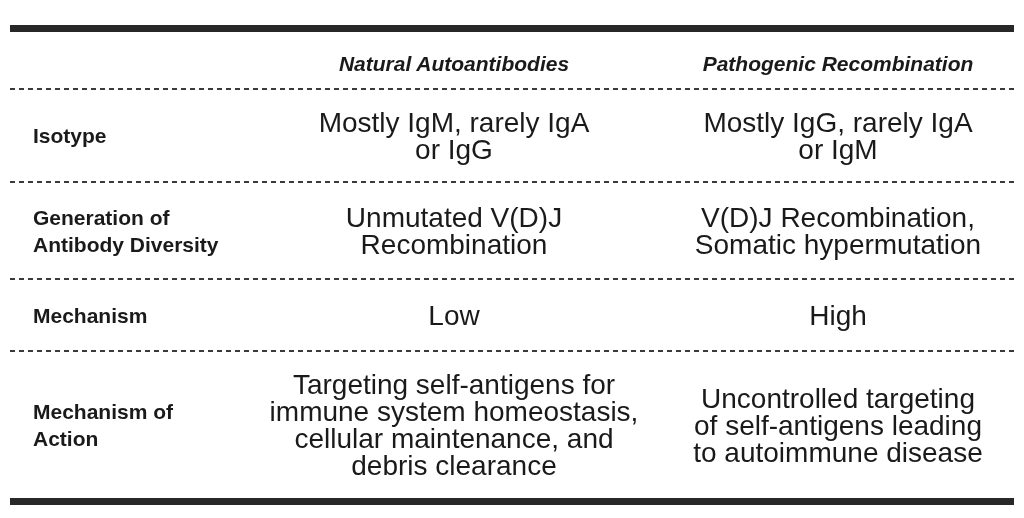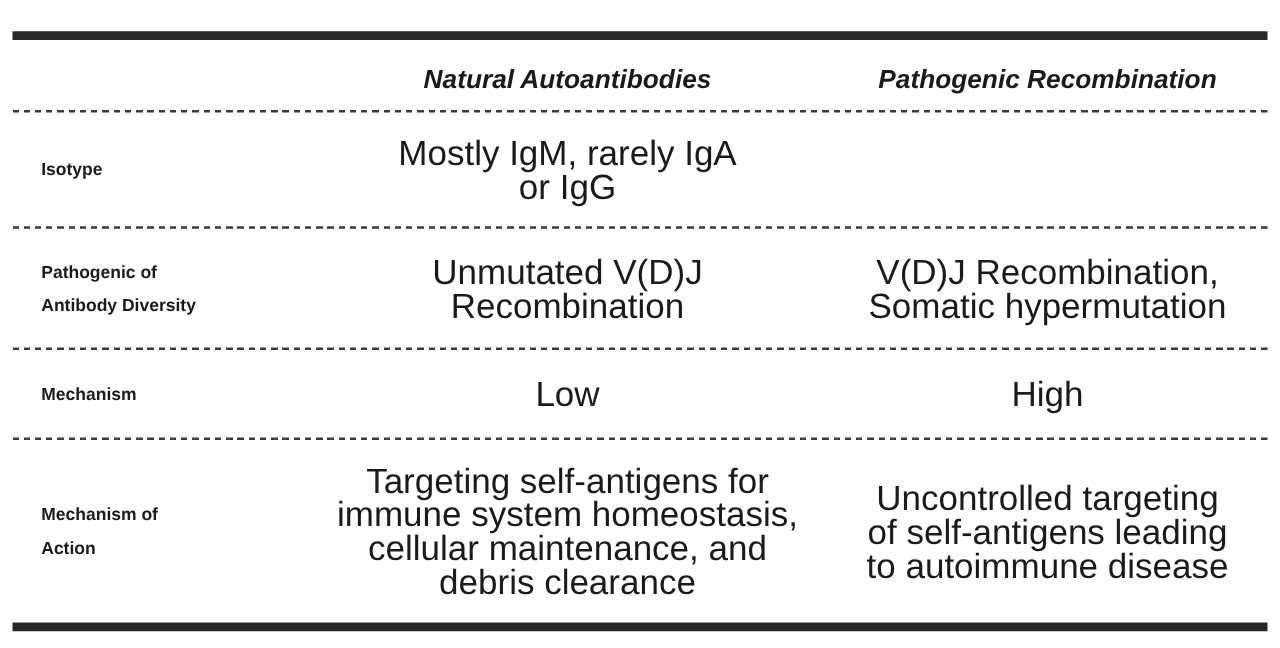--- a/index.html
+++ b/index.html
@@ -41,21 +41,21 @@
 
   .col-header {
     font-weight: bold;
     font-size: 21px;
     line-height: 27px;
     text-align: center;
     padding-top: 6px;
   }
   .row-label {
     font-weight: bold;
-    font-size: 14px;
+    font-size: 21px;
     line-height: 27px;
     padding-left: 23px;
     white-space: pre-line;
   }
   .cell {
     font-size: 28px;
     line-height: 27px;
     text-align: center;
     white-space: pre-line;
   }
@@ -73,26 +73,28 @@
     <div class="col-header">Natural Autoantibodies</div>
     <div class="col-header col3">Pathogenic Recombination</div>
   </div>
 
   <div class="dotted-divider"></div>
 
   <div class="grid-row row-isotype">
     <div class="row-label">Isotype</div>
     <div class="cell">Mostly IgM, rarely IgA
 or IgG</div>
+    <div class="cell col3">Mostly IgG, rarely IgA
+or IgM</div>
   </div>
 
   <div class="dotted-divider"></div>
 
   <div class="grid-row row-generation">
-    <div class="row-label">Pathogenic of
+    <div class="row-label">Generation of
 Antibody Diversity</div>
     <div class="cell">Unmutated V(D)J
 Recombination</div>
     <div class="cell col3">V(D)J Recombination,
 Somatic hypermutation</div>
   </div>
 
   <div class="dotted-divider"></div>
 
   <div class="grid-row row-affinity">

